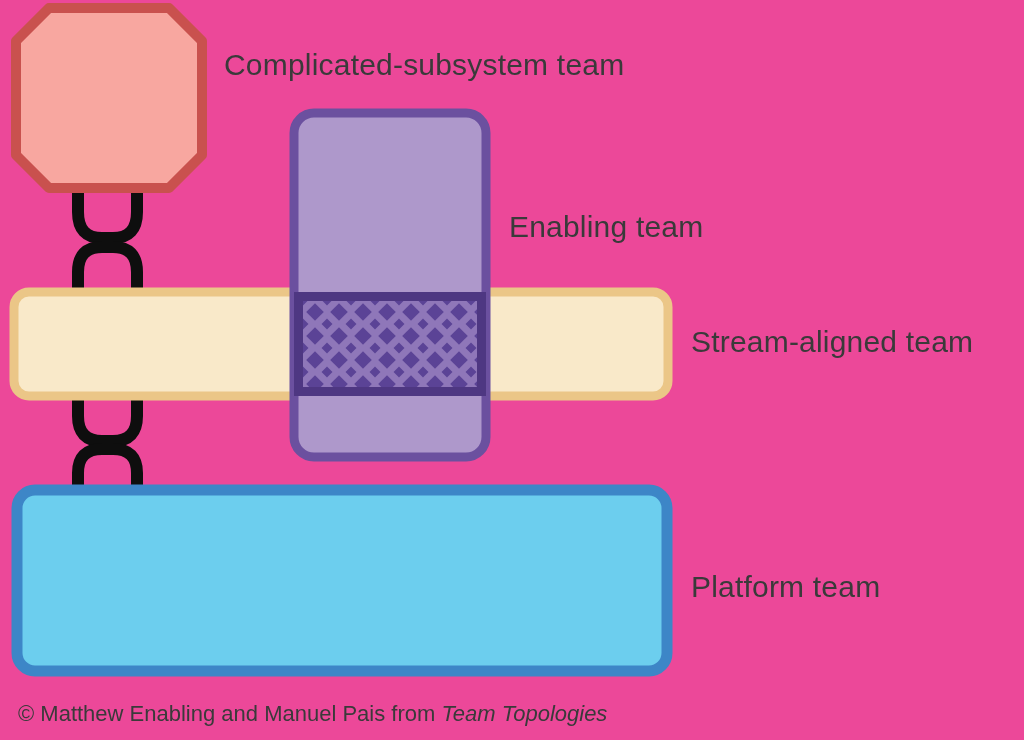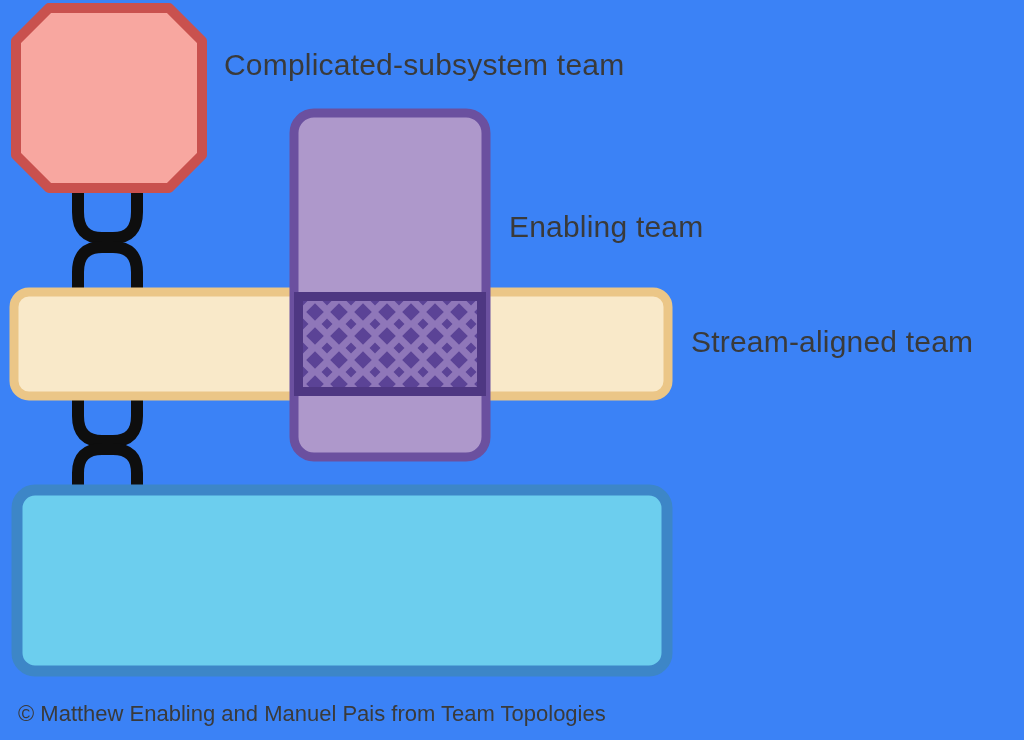--- a/index.html
+++ b/index.html
@@ -1,20 +1,20 @@
 <!DOCTYPE html>
 <html><head>
 <meta charset="utf-8">
 <style>
   html, body { margin: 0; padding: 0; background: #ffffff; }
   .canvas {
     position: relative;
     width: 1024px;
     height: 740px;
-    background: #3b82f6;
+    background: #ec4899;
     font-family: "Liberation Sans", "DejaVu Sans", sans-serif;
     overflow: hidden;
   }
   .diagram-svg { position: absolute; left: 0; top: 0; }
   .team-label {
     position: absolute;
     color: #3a3a3a;
     font-size: 30px;
     font-weight: 400;
     white-space: nowrap;
@@ -25,21 +25,21 @@
   .label-stream      { left: 691px; top: 325px; }
   .label-platform    { left: 691px; top: 570px; }
   .footer-note {
     position: absolute;
     left: 18px;
     top: 701px;
     color: #3a3a3a;
     font-size: 22px;
     white-space: nowrap;
   }
-  .footer-note .book { }
+  .footer-note .book { font-style: italic; }
 </style>
 </head>
 <body>
 
 <div class="canvas">
 
   <svg class="diagram-svg" width="1024" height="740" viewBox="0 0 1024 740" xmlns="http://www.w3.org/2000/svg">
     <defs>
       <pattern id="hatch" x="303" y="300" width="24" height="24" patternUnits="userSpaceOnUse">
         <rect width="24" height="24" fill="#8F77B9"></rect>
@@ -74,18 +74,19 @@
       <rect x="303" y="301" width="174" height="86" fill="url(#hatch)"></rect>
     </g>
   </svg>
 
   <div class="team-label label-complicated">Complicated-subsystem team</div>
 
   <div class="team-label label-enabling">Enabling team</div>
 
   <div class="team-label label-stream">Stream-aligned team</div>
 
+  <div class="team-label label-platform">Platform team</div>
 
   <div class="footer-note">
     <span class="credit">© Matthew Enabling and Manuel Pais from </span><span class="book">Team Topologies</span>
   </div>
 
 </div>
 
 </body></html>

